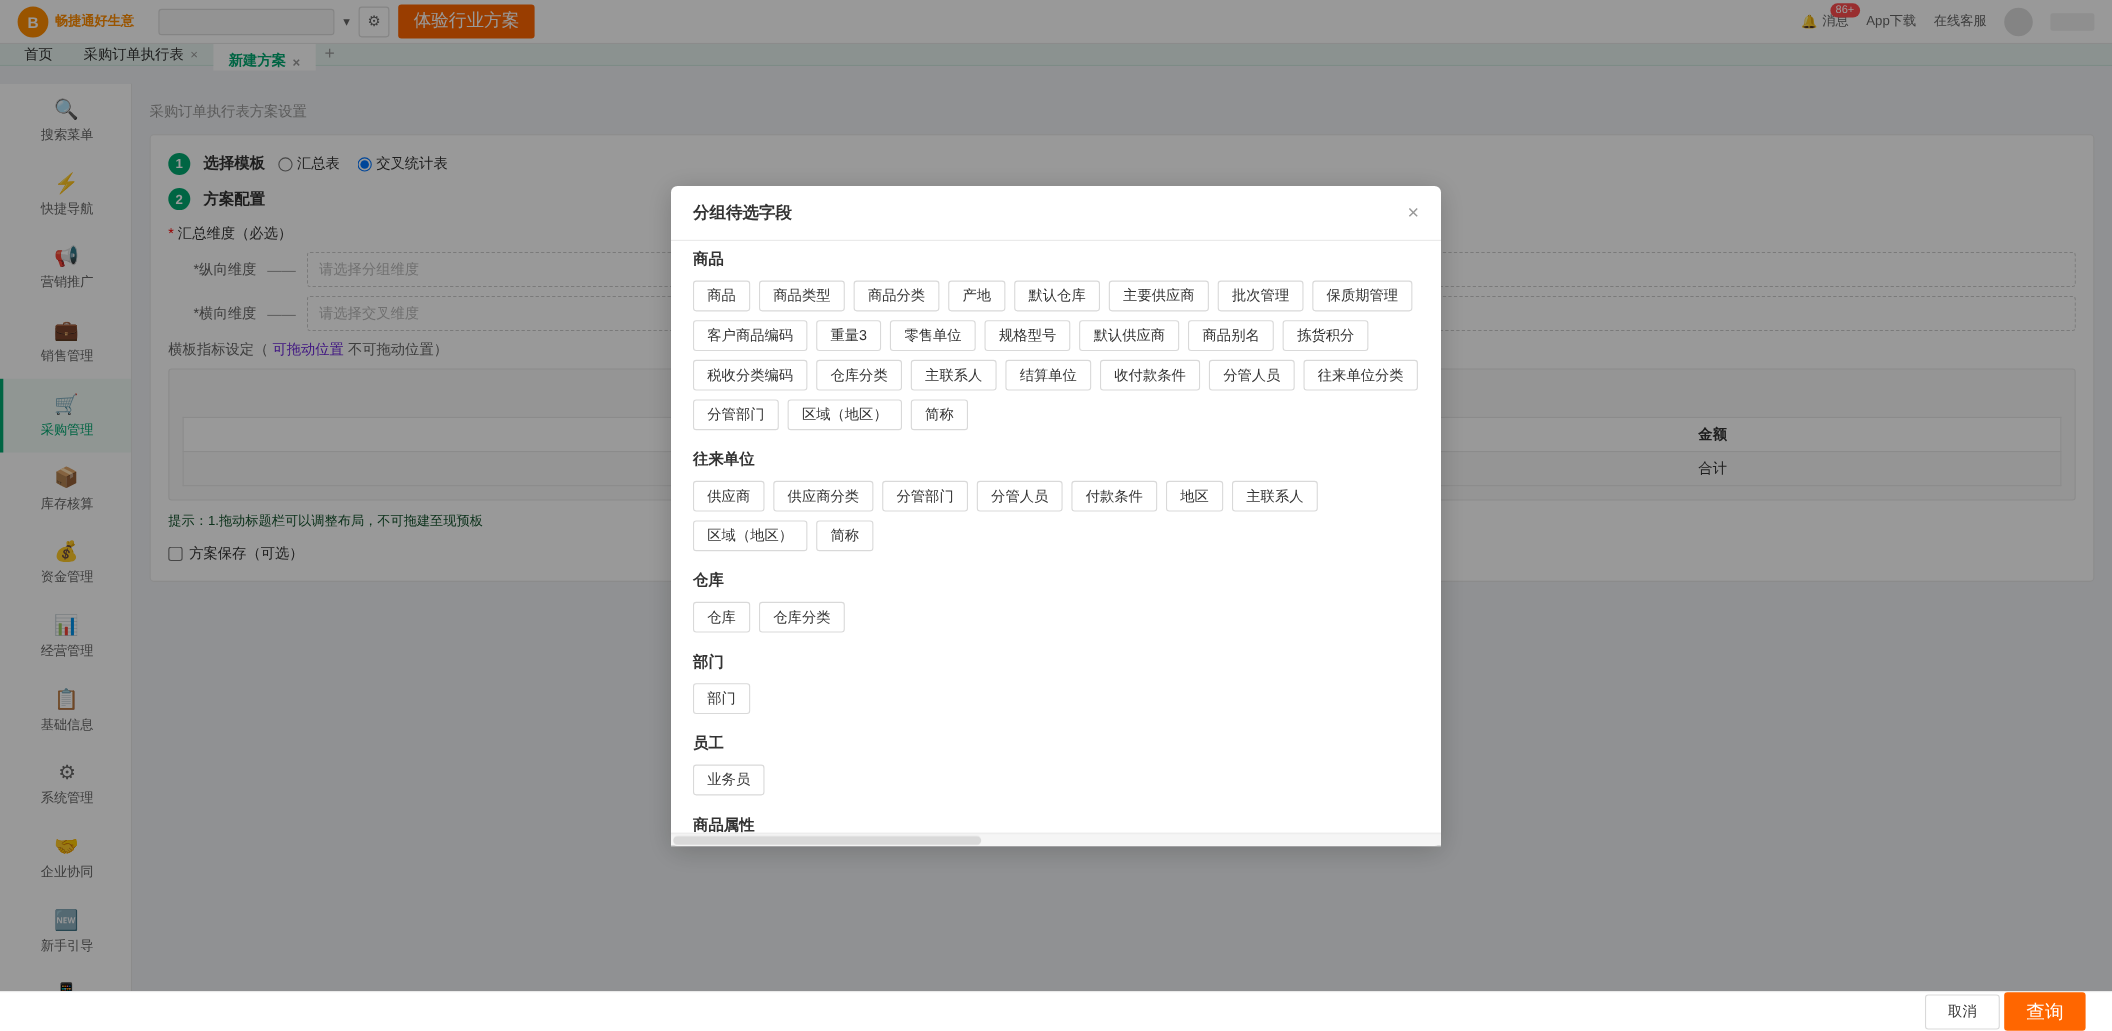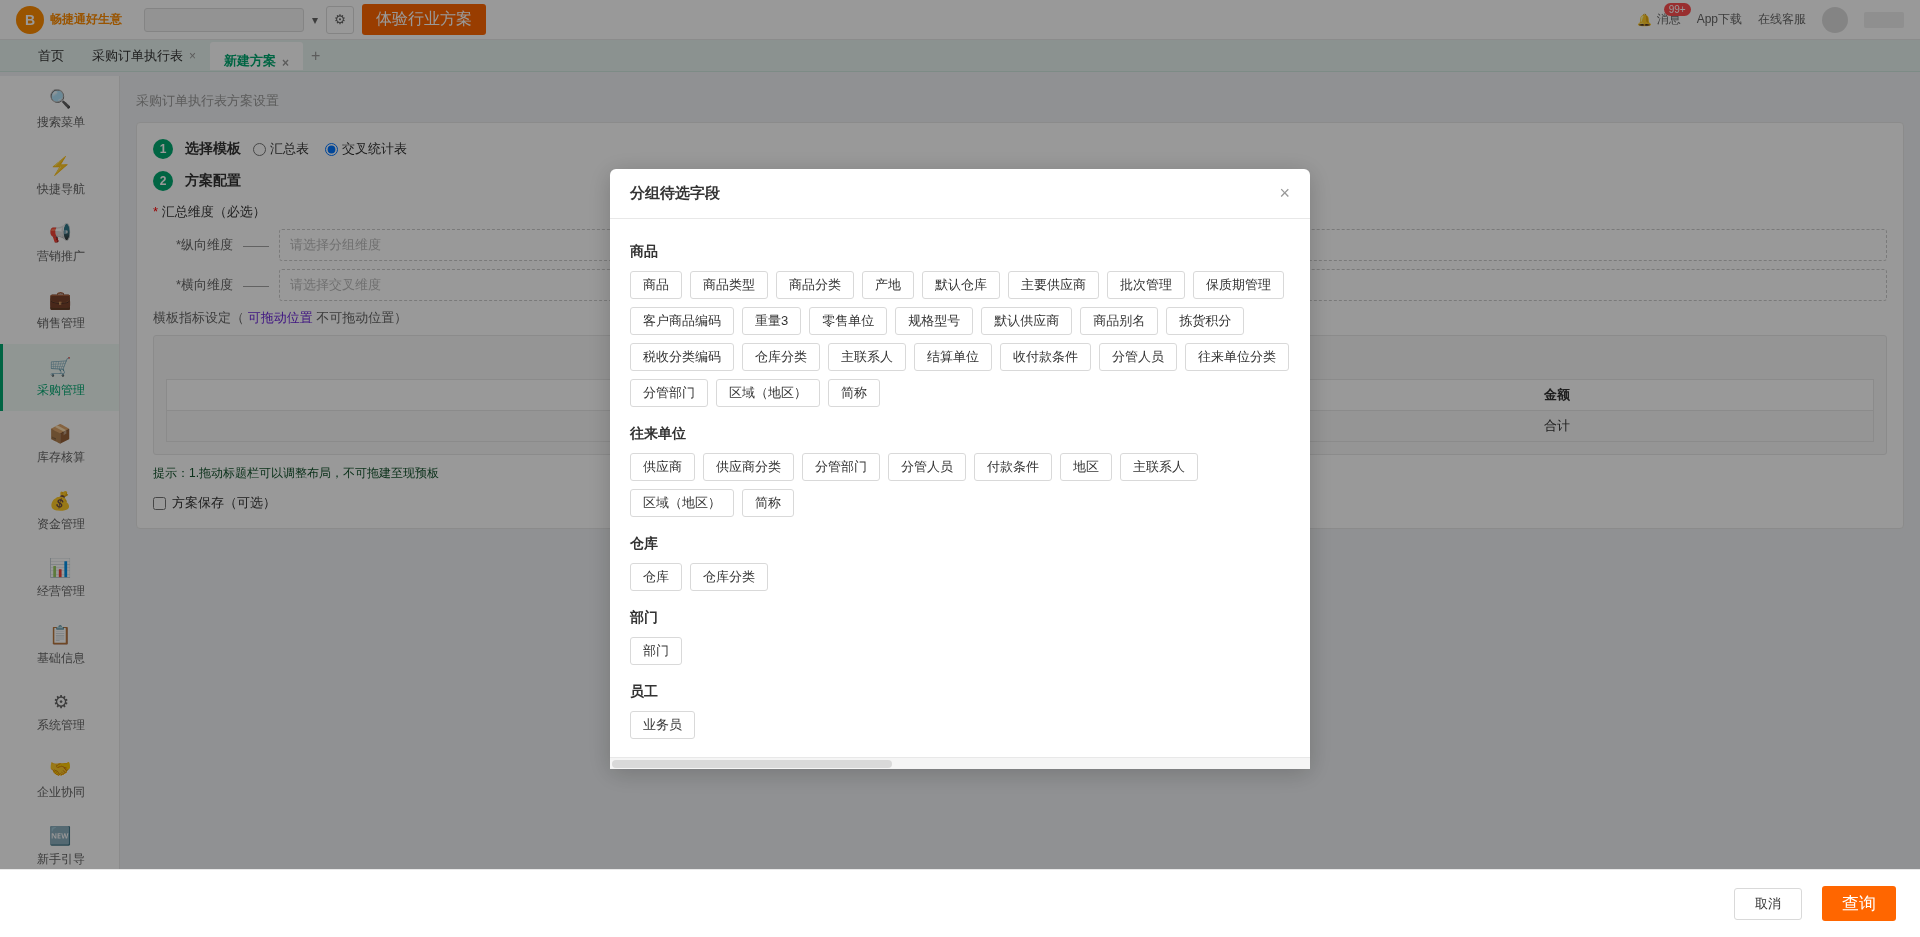--- a/index.html
+++ b/index.html
@@ -83,25 +83,25 @@
       position: absolute; top: -8px; right: -10px;
     }
     .avatar {
       width: 26px; height: 26px;
       background: #ddd;
       border-radius: 50%;
     }
 
     
     .tabbar {
-      height: 32px;
+      height: 20px;
       background: #e8f4f0;
       display: flex;
       align-items: center;
-      padding: 0 24px;
+      padding: 0 8px;
       position: fixed; top: 40px; left: 0; right: 0; z-index: 99;
       border-bottom: 1px solid #d0e8e0;
     }
     .tab {
       height: 28px;
       padding: 0 14px;
       display: flex; align-items: center; gap: 6px;
       border-radius: 3px 3px 0 0;
       cursor: pointer;
       font-size: 13px;
@@ -215,21 +215,21 @@
     }
     .modal-close {
       cursor: pointer;
       color: #999;
       font-size: 18px;
       background: none; border: none;
     }
     .modal-body {
       flex: 1;
       overflow-y: auto;
-      padding: 24px 20px;
+      padding: 8px 20px;
     }
 
     
     .field-section { margin-bottom: 18px; }
     .field-section-title { font-size: 14px; font-weight: bold; color: #333; margin-bottom: 10px; }
     .field-tags { display: flex; flex-wrap: wrap; gap: 8px; }
     .field-tag {
       border: 1px solid #d9d9d9;
       border-radius: 3px;
       padding: 4px 12px;
@@ -249,26 +249,26 @@
       height: 8px;
       margin: 2px;
       background: #d9d9d9;
       border-radius: 4px;
       width: 40%;
     }
 
     
     .bottom-bar {
       position: fixed; bottom: 0; left: 0; right: 0;
-      height: 68px;
+      height: 36px;
       background: #fff;
       border-top: 1px solid #e8e8e8;
       display: flex; align-items: center; justify-content: flex-end;
       padding: 0 24px;
-      gap: 20px;
+      gap: 4px;
       z-index: 300;
     }
     .btn-cancel {
       border: 1px solid #d9d9d9;
       background: #fff;
       color: #333;
       padding: 6px 20px;
       border-radius: 3px;
       cursor: pointer;
       font-size: 13px;
@@ -296,21 +296,21 @@
   <input class="top-search" type="text" placeholder="" style="">
   <button class="top-search-btn">▾</button>
   <button class="top-settings-btn">
     <span>⚙</span>
   </button>
   <button class="top-trial-btn">体验行业方案</button>
   <div class="topbar-right">
     <div class="notification-badge">
       <span>🔔</span>
       <span>消息</span>
-      <span class="badge">99+</span>
+      <span class="badge">86+</span>
     </div>
     <div style="cursor:pointer;">App下载</div>
     <div style="cursor:pointer;">在线客服</div>
     <div class="avatar"></div>
     <span style="width:40px;height:16px;background:#eee;display:inline-block;border-radius:2px;"></span>
   </div>
 </div>
 
 <div class="tabbar">
   <div class="tab">

